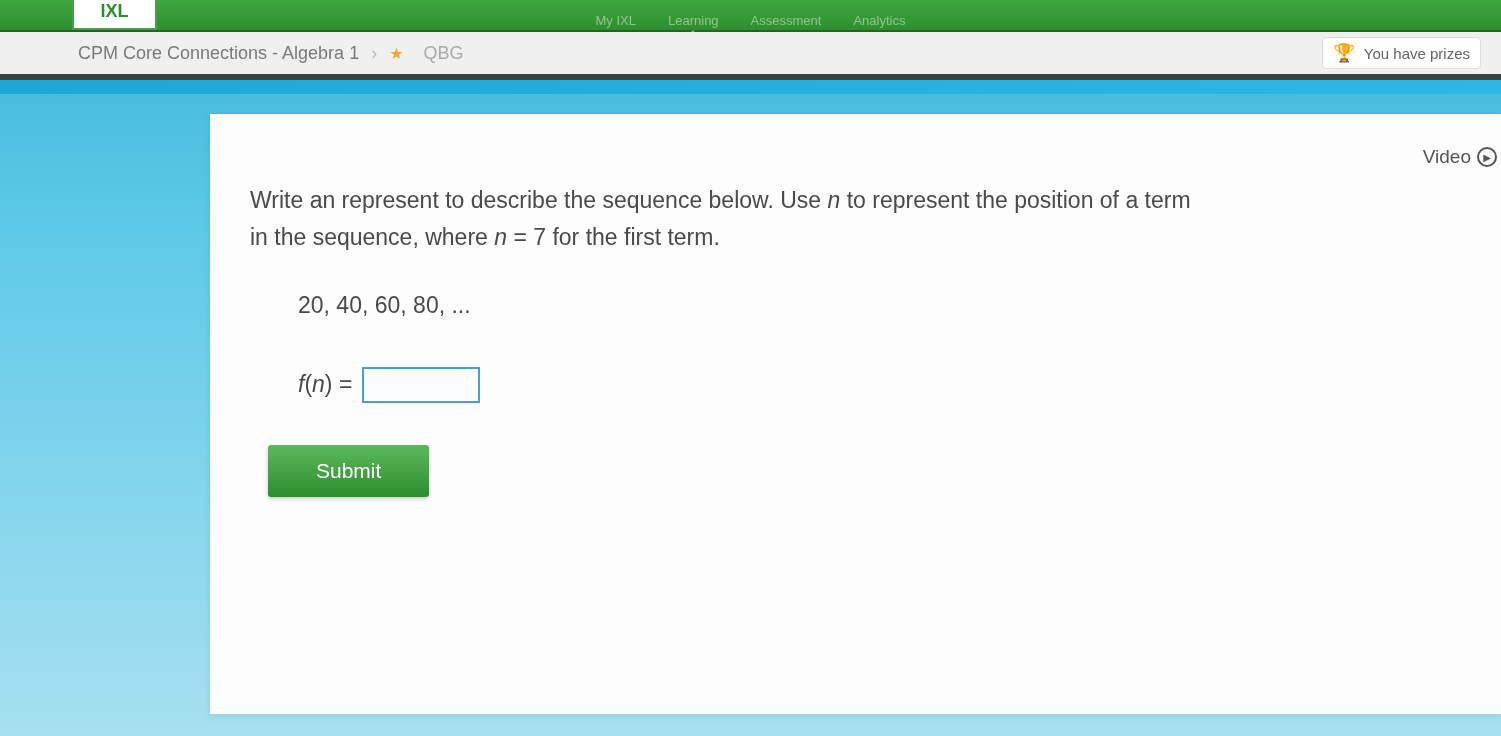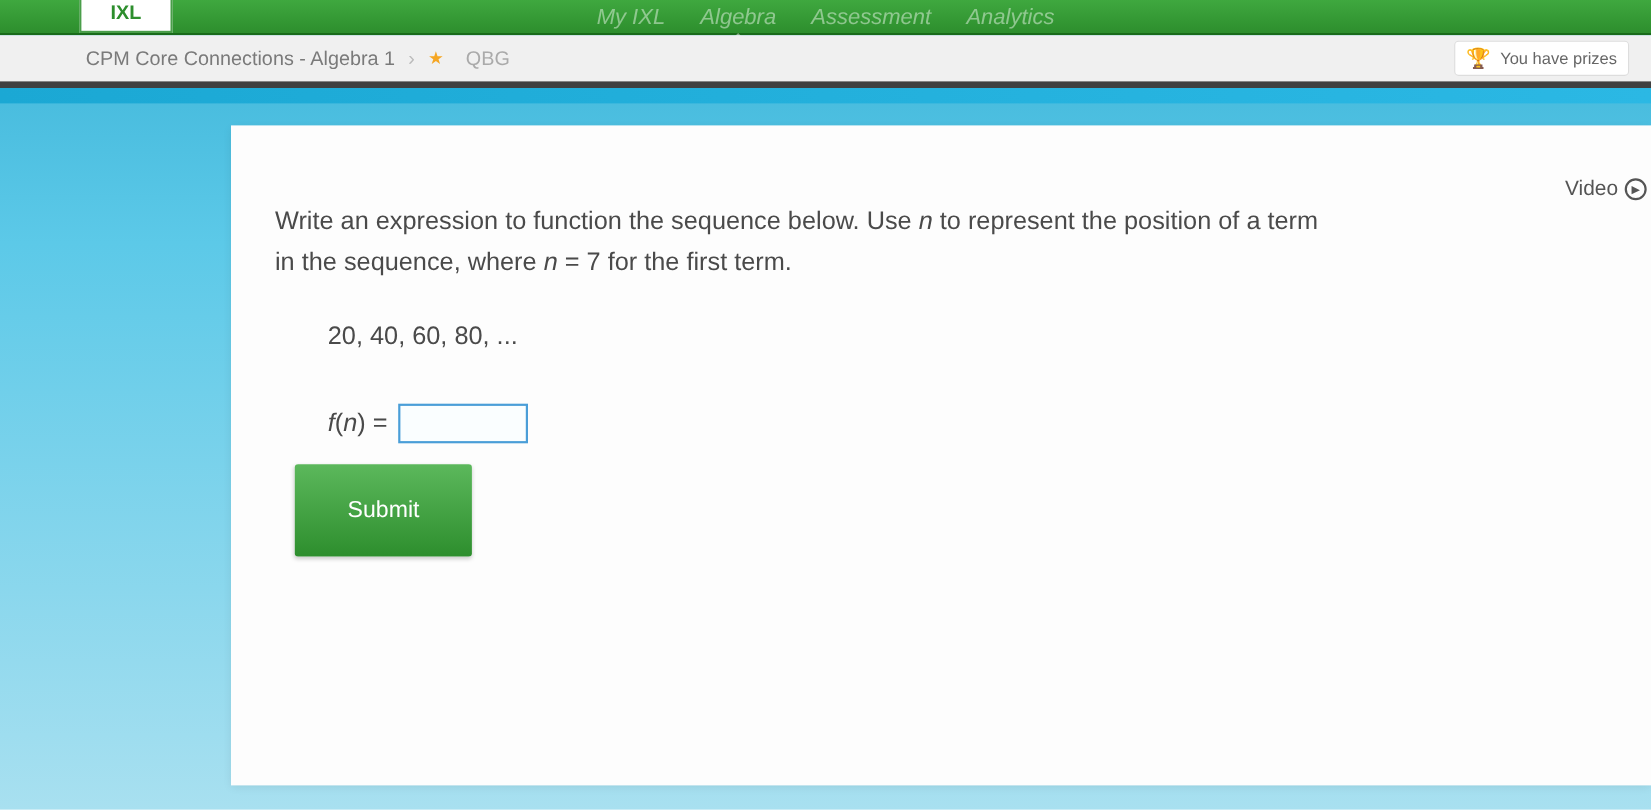--- a/index.html
+++ b/index.html
@@ -31,23 +31,22 @@
       align-items: center;
       justify-content: center;
       font-weight: bold;
       color: #2d8e2d;
       font-size: 18px;
     }
     .nav-tabs {
       display: flex;
       gap: 32px;
       color: #e8f5e8;
-      font-size: 20px;
+      font-size: 13px;
       padding-bottom: 2px;
-      font-style: italic;
     }
     .nav-tab { opacity: 0.5; }
     .nav-tab.active {
       position: relative;
     }
     .nav-tab.active::after {
       content: '';
       position: absolute;
       bottom: -12px;
       left: 50%;
@@ -92,21 +91,21 @@
       background: #fdfdfd;
       margin: 20px 0 0 210px;
       width: 1291px;
       min-height: 600px;
       padding: 30px 40px;
       position: relative;
       box-shadow: 0 2px 8px rgba(0,0,0,0.08);
     }
     .video-link {
       position: absolute;
-      top: 47px;
+      top: 32px;
       right: 4px;
       color: #555;
       font-size: 19px;
       display: flex;
       align-items: center;
       gap: 6px;
     }
     .play-circle {
       width: 20px; height: 20px;
       border: 2px solid #555;
@@ -142,39 +141,39 @@
       height: 36px;
       border: 2px solid #4a9ed8;
       background: #fafeff;
       margin-left: 10px;
       font-size: 20px;
       padding: 2px 6px;
       outline: none;
     }
     .submit-btn {
       display: inline-block;
-      margin: 19px 0 0 18px;
+      margin: 42px 0 0 18px;
       background: linear-gradient(to bottom, #5cb85c, #2d8e2d);
       color: #fff;
       font-size: 21px;
-      padding: 30px 48px;
+      padding: 14px 48px;
       border: none;
       border-radius: 3px;
       cursor: pointer;
       box-shadow: 0 2px 4px rgba(0,0,0,0.2);
     }
   </style>
 </head>
 <body>
 
 <div class="top-nav">
   <div class="logo-box">IXL</div>
   <div class="nav-tabs">
     <span class="nav-tab">My IXL</span>
-    <span class="nav-tab active">Algebra</span>
+    <span class="nav-tab active">Learning</span>
     <span class="nav-tab">Assessment</span>
     <span class="nav-tab">Analytics</span>
   </div>
 </div>
 
 <div class="breadcrumb-bar">
   <span>CPM Core Connections - Algebra 1</span>
   <span class="breadcrumb-sep">›</span>
   <span class="star-icon">★</span>
   <span class="skill-code">QBG</span>
@@ -186,21 +185,21 @@
 
 <div class="cyan-strip"></div>
 
 <div class="content-card">
   <div class="video-link">
     <span>Video</span>
     <span class="play-circle">▶</span>
   </div>
 
   <p class="question-text">
-    <span>Write an expression to function the sequence below. Use </span><span class="ital">n</span><span> to represent the position of a term in the sequence, where </span><span class="ital">n</span><span> = 7 for the first term.</span>
+    <span>Write an represent to describe the sequence below. Use </span><span class="ital">n</span><span> to represent the position of a term in the sequence, where </span><span class="ital">n</span><span> = 7 for the first term.</span>
   </p>
 
   <div class="sequence-text">20, 40, 60, 80, ...</div>
 
   <div class="answer-row">
     <span class="fn">f</span>
       <span>(</span>
       <span class="fn">n</span>
       <span>) = </span>
     <input class="answer-input" type="text" value="" style="">

